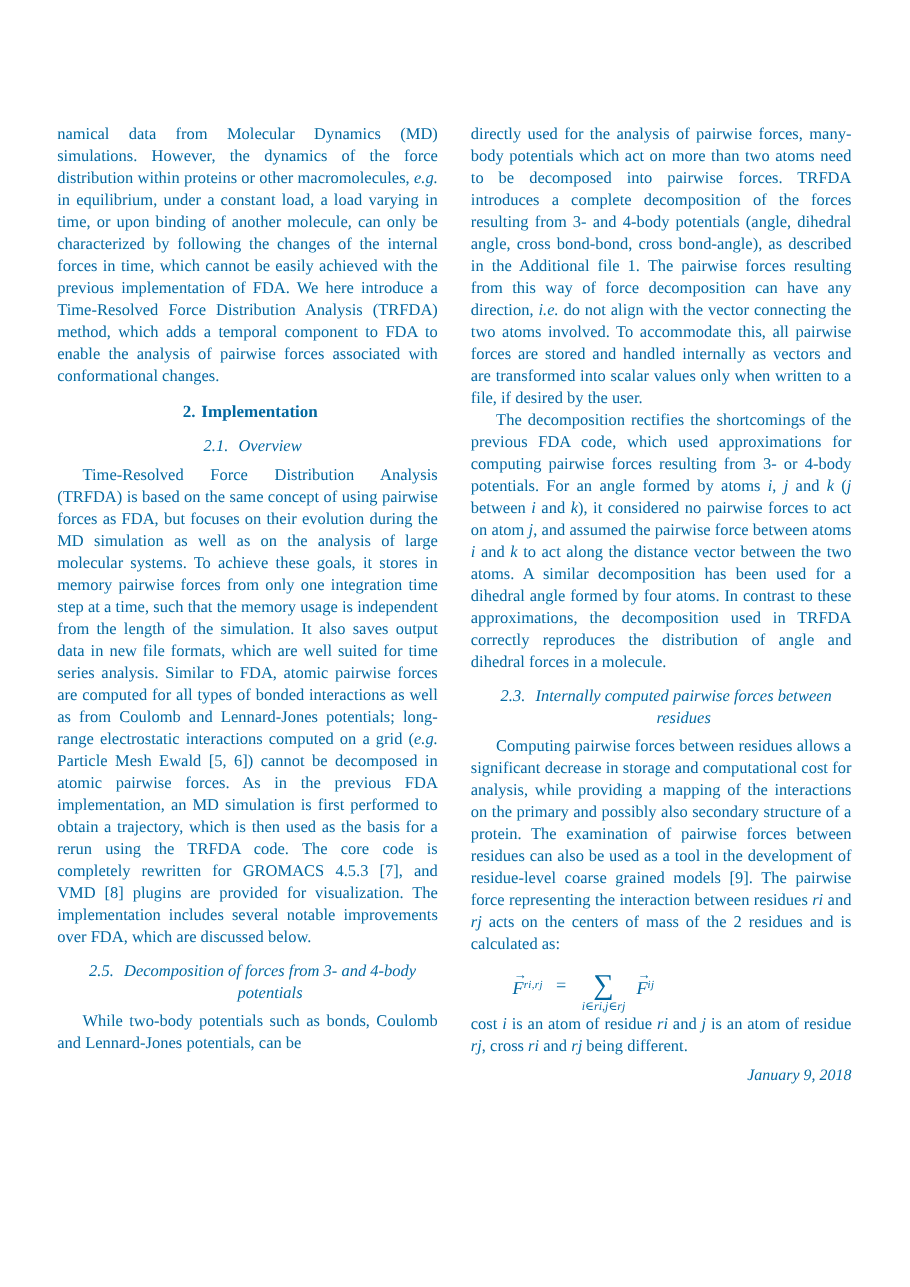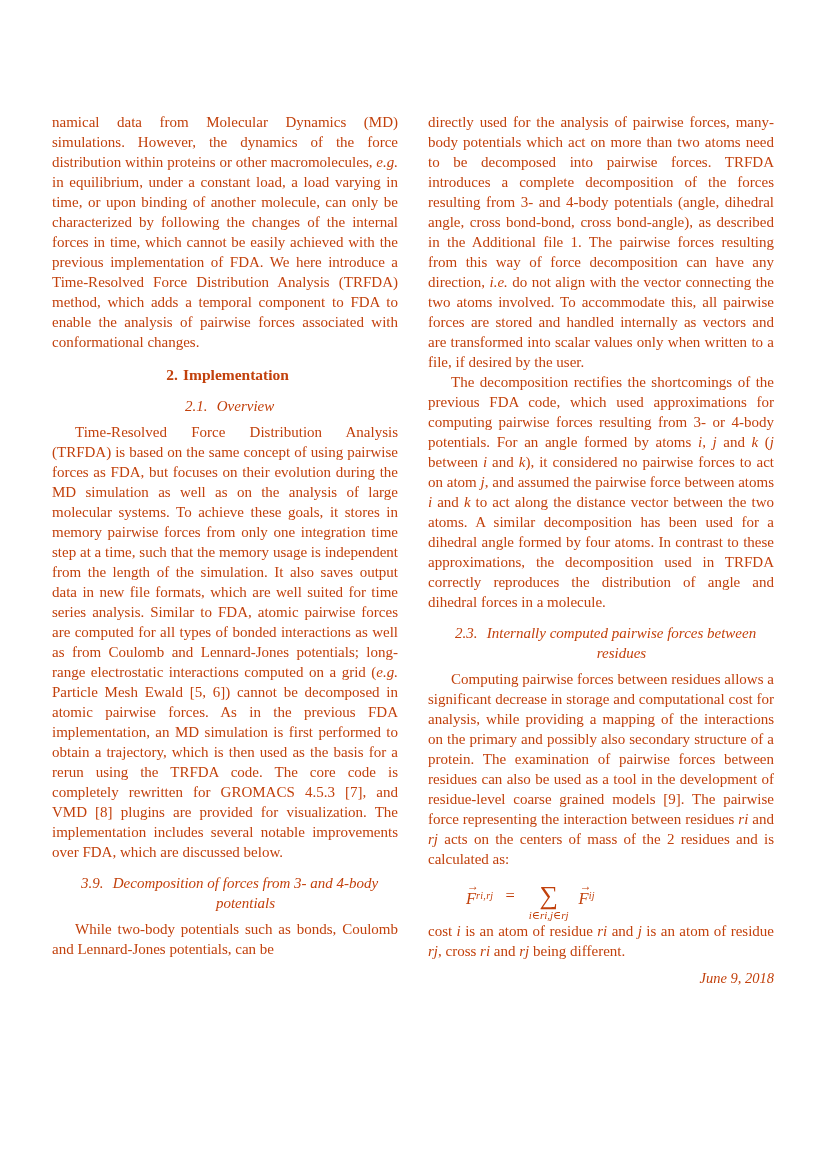--- a/index.html
+++ b/index.html
@@ -6,21 +6,21 @@
     margin: 0;
     padding: 0;
     background: #ffffff;
   }
   .page {
     position: relative;
     width: 827px;
     height: 1170px;
     box-sizing: border-box;
     background: #ffffff;
-    color: #c2410c;
+    color: #0369a1;
     font-family: "Liberation Serif", "DejaVu Serif", serif;
     padding: 112px 53px 0 52px;
     overflow: hidden;
   }
   .columns {
     display: flex;
     gap: 30px;
   }
   .col {
     flex: 0 0 346px;
@@ -132,21 +132,21 @@
         <span class="num">2.</span><span>Implementation</span>
       </div>
 
       <div class="sub-heading">
         <span class="num">2.1.</span><span>Overview</span>
       </div>
 
       <p><span>Time-Resolved Force Distribution Analysis (TRFDA) is based on the same concept of using pairwise forces as FDA, but focuses on their evolution during the MD simulation as well as on the analysis of large molecular systems.  To achieve these goals, it stores in memory pairwise forces from only one integration time step at a time, such that the memory usage is independent from the length of the simulation. It also saves output data in new file formats, which are well suited for time series analysis. Similar to FDA, atomic pairwise forces are computed for all types of bonded interactions as well as from Coulomb and Lennard-Jones potentials; long-range electrostatic interactions computed on a grid (</span><span class="it">e.g.</span><span> Particle Mesh Ewald [5, 6]) cannot be decomposed in atomic pairwise forces.  As in the previous FDA implementation, an MD simulation is first performed to obtain a trajectory, which is then used as the basis for a rerun using the TRFDA code. The core code is completely rewritten for GROMACS 4.5.3 [7], and VMD [8] plugins are provided for visualization.  The implementation includes several notable improvements over FDA, which are discussed below.</span></p>
 
       <div class="sub-heading">
-        <span class="num">3.9.</span><span>Decomposition of forces from 3- and 4-body potentials</span>
+        <span class="num">2.5.</span><span>Decomposition of forces from 3- and 4-body potentials</span>
       </div>
 
       <p><span>While two-body potentials such as bonds, Coulomb and Lennard-Jones potentials, can be</span></p>
     </div>
 
     <div class="col">
       <p class="noindent"><span>directly used for the analysis of pairwise forces, many-body potentials which act on more than two atoms need to be decomposed into pairwise forces. TRFDA introduces a complete decomposition of the forces resulting from 3- and 4-body potentials (angle, dihedral angle, cross bond-bond, cross bond-angle), as described in the Additional file 1.  The pairwise forces resulting from this way of force decomposition can have any direction, </span><span class="it">i.e.</span><span> do not align with the vector connecting the two atoms involved.  To accommodate this, all pairwise forces are stored and handled internally as vectors and are transformed into scalar values only when written to a file, if desired by the user.</span></p>
 
       <p><span>The decomposition rectifies the shortcomings of the previous FDA code, which used approximations for computing pairwise forces resulting from 3- or 4-body potentials. For an angle formed by atoms </span><span class="it">i</span><span>, </span><span class="it">j</span><span> and </span><span class="it">k</span><span> (</span><span class="it">j</span><span> between </span><span class="it">i</span><span> and </span><span class="it">k</span><span>), it considered no pairwise forces to act on atom </span><span class="it">j</span><span>, and assumed the pairwise force between atoms </span><span class="it">i</span><span> and </span><span class="it">k</span><span> to act along the distance vector between the two atoms. A similar decomposition has been used for a dihedral angle formed by four atoms. In contrast to these approximations, the decomposition used in TRFDA correctly reproduces the distribution of angle and dihedral forces in a molecule.</span></p>
 
@@ -163,17 +163,17 @@
         <span class="sum">
           <span class="sym">∑</span>
           <span class="lim">i∈ri,j∈rj</span>
         </span>
         <span class="vec"><span class="arr">→</span><span>F</span></span>
           <span class="msub">ij</span>
       </div>
 
       <p class="noindent"><span>cost </span><span class="it">i</span><span> is an atom of residue </span><span class="it">ri</span><span> and </span><span class="it">j</span><span> is an atom of residue </span><span class="it">rj</span><span>, cross </span><span class="it">ri</span><span> and </span><span class="it">rj</span><span> being different.</span></p>
 
-      <div class="footer-date">June 9, 2018</div>
+      <div class="footer-date">January 9, 2018</div>
     </div>
 
   </div>
 </div>
 
 </body></html>

